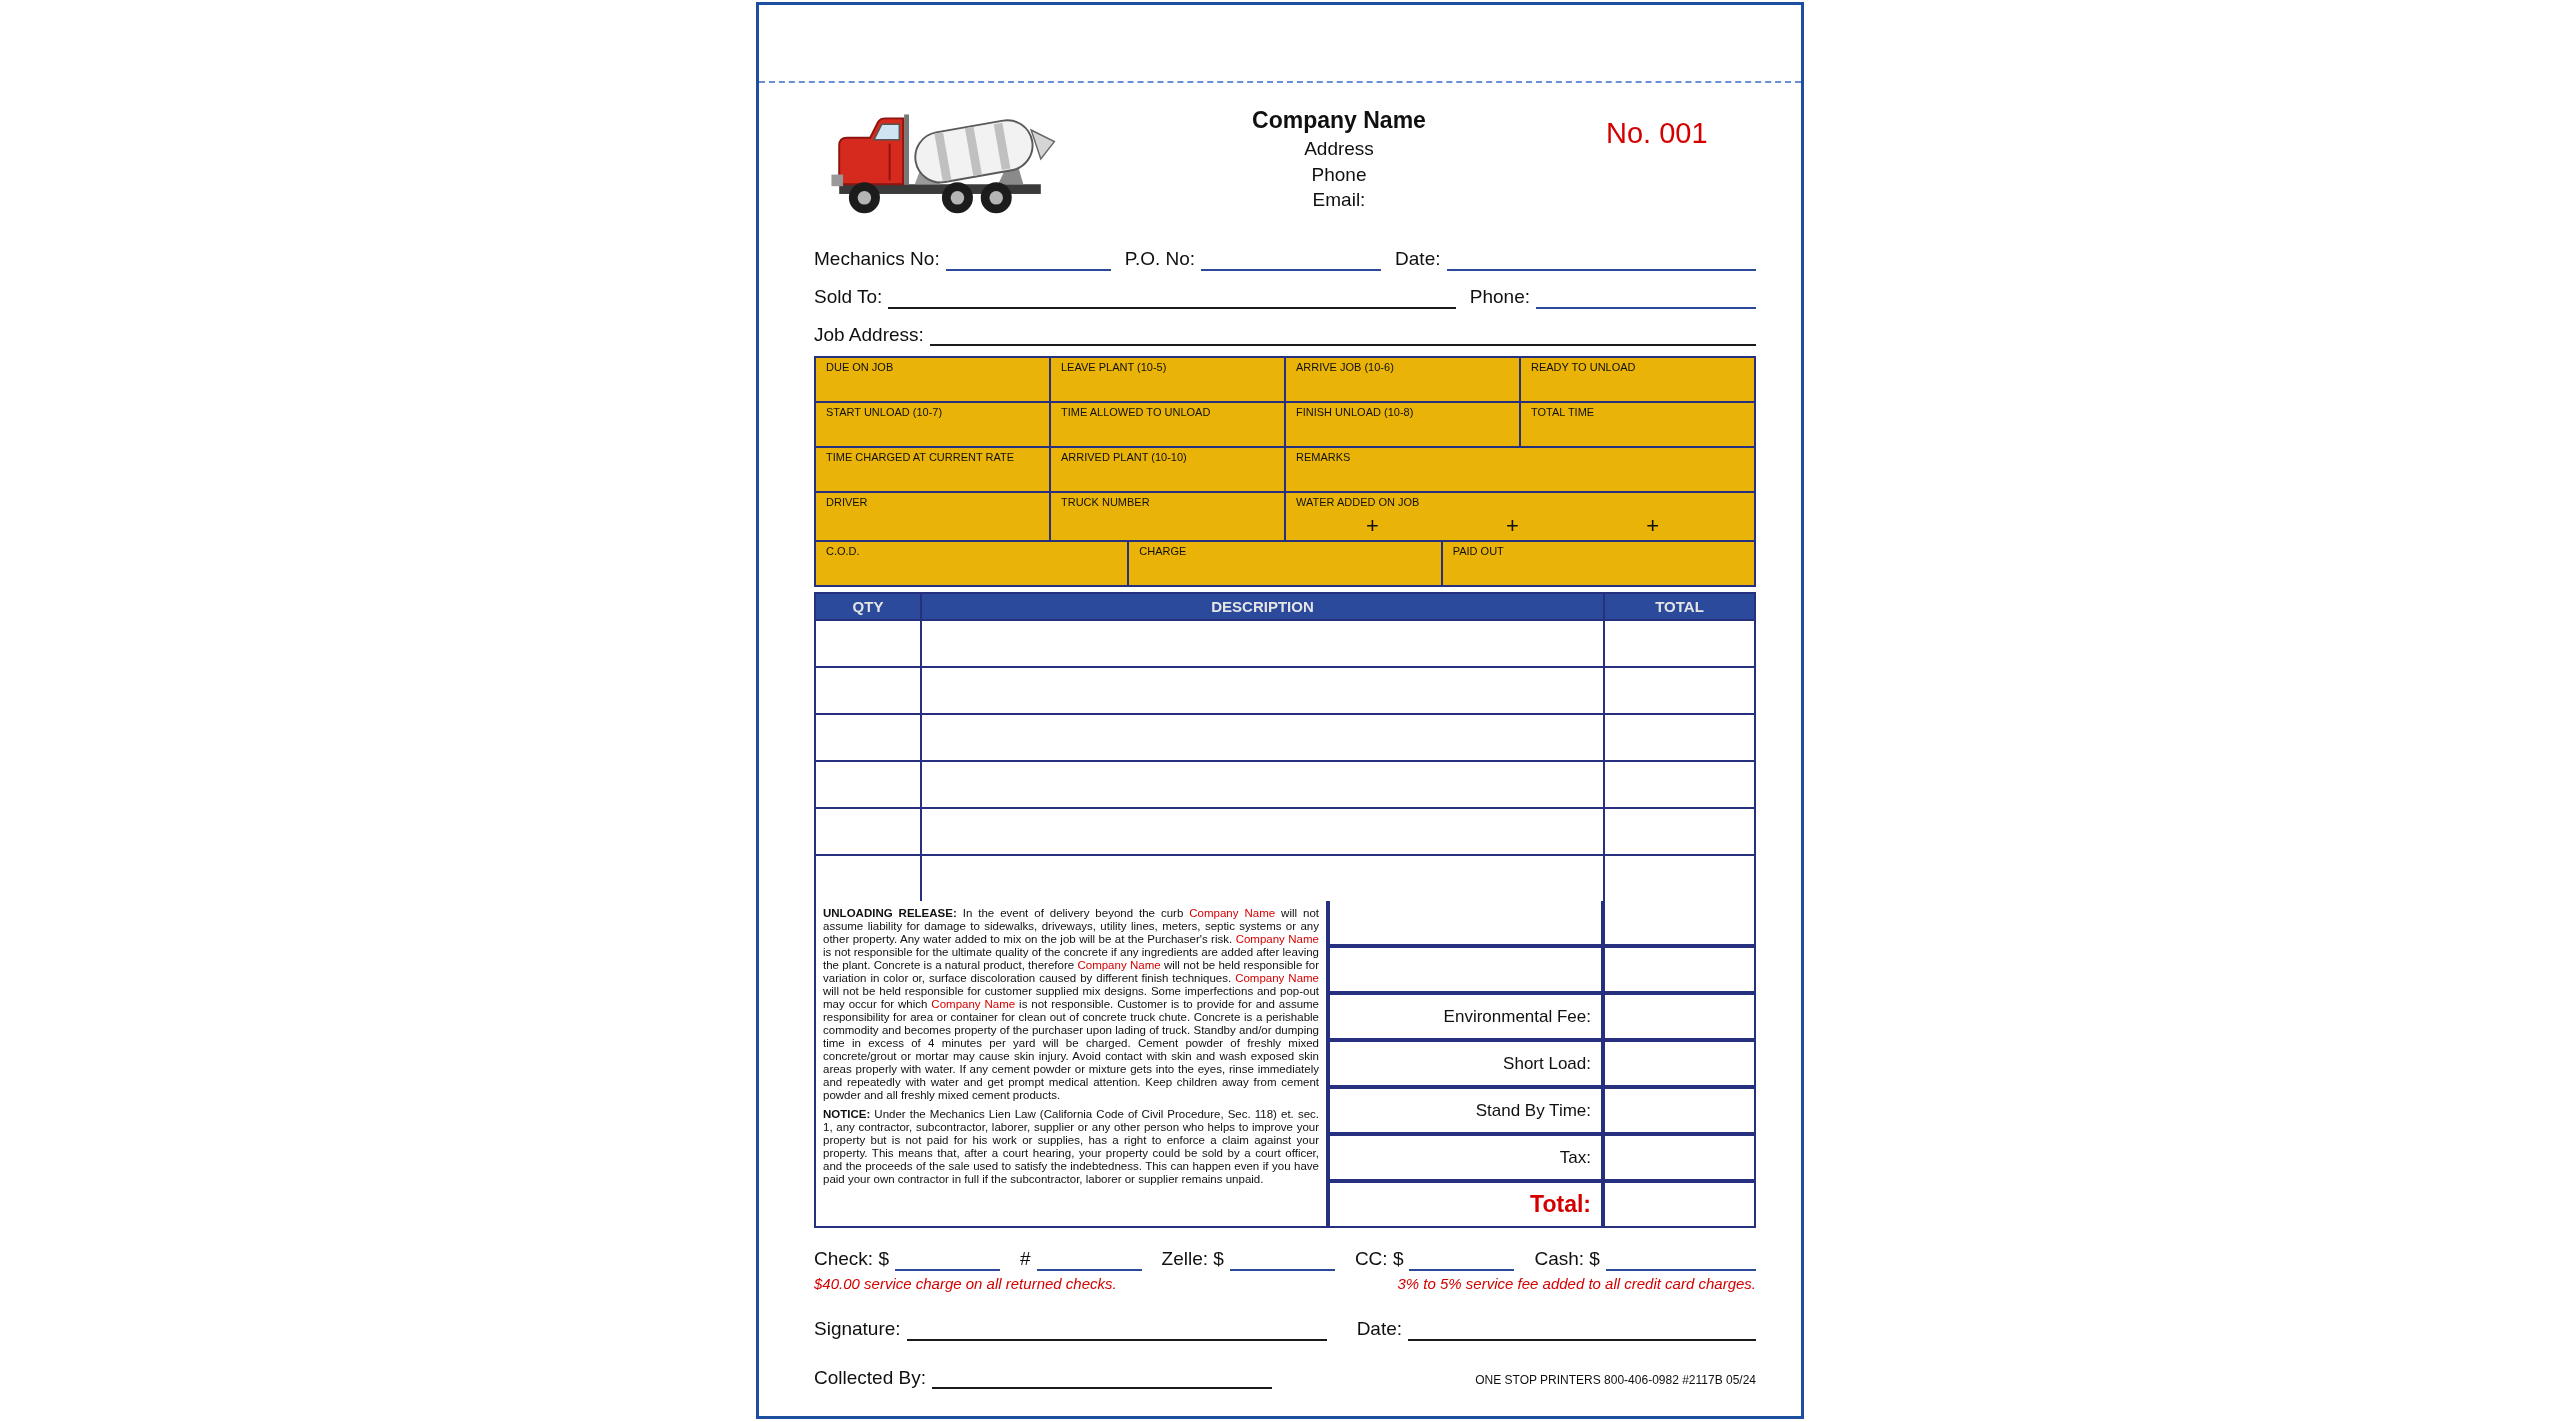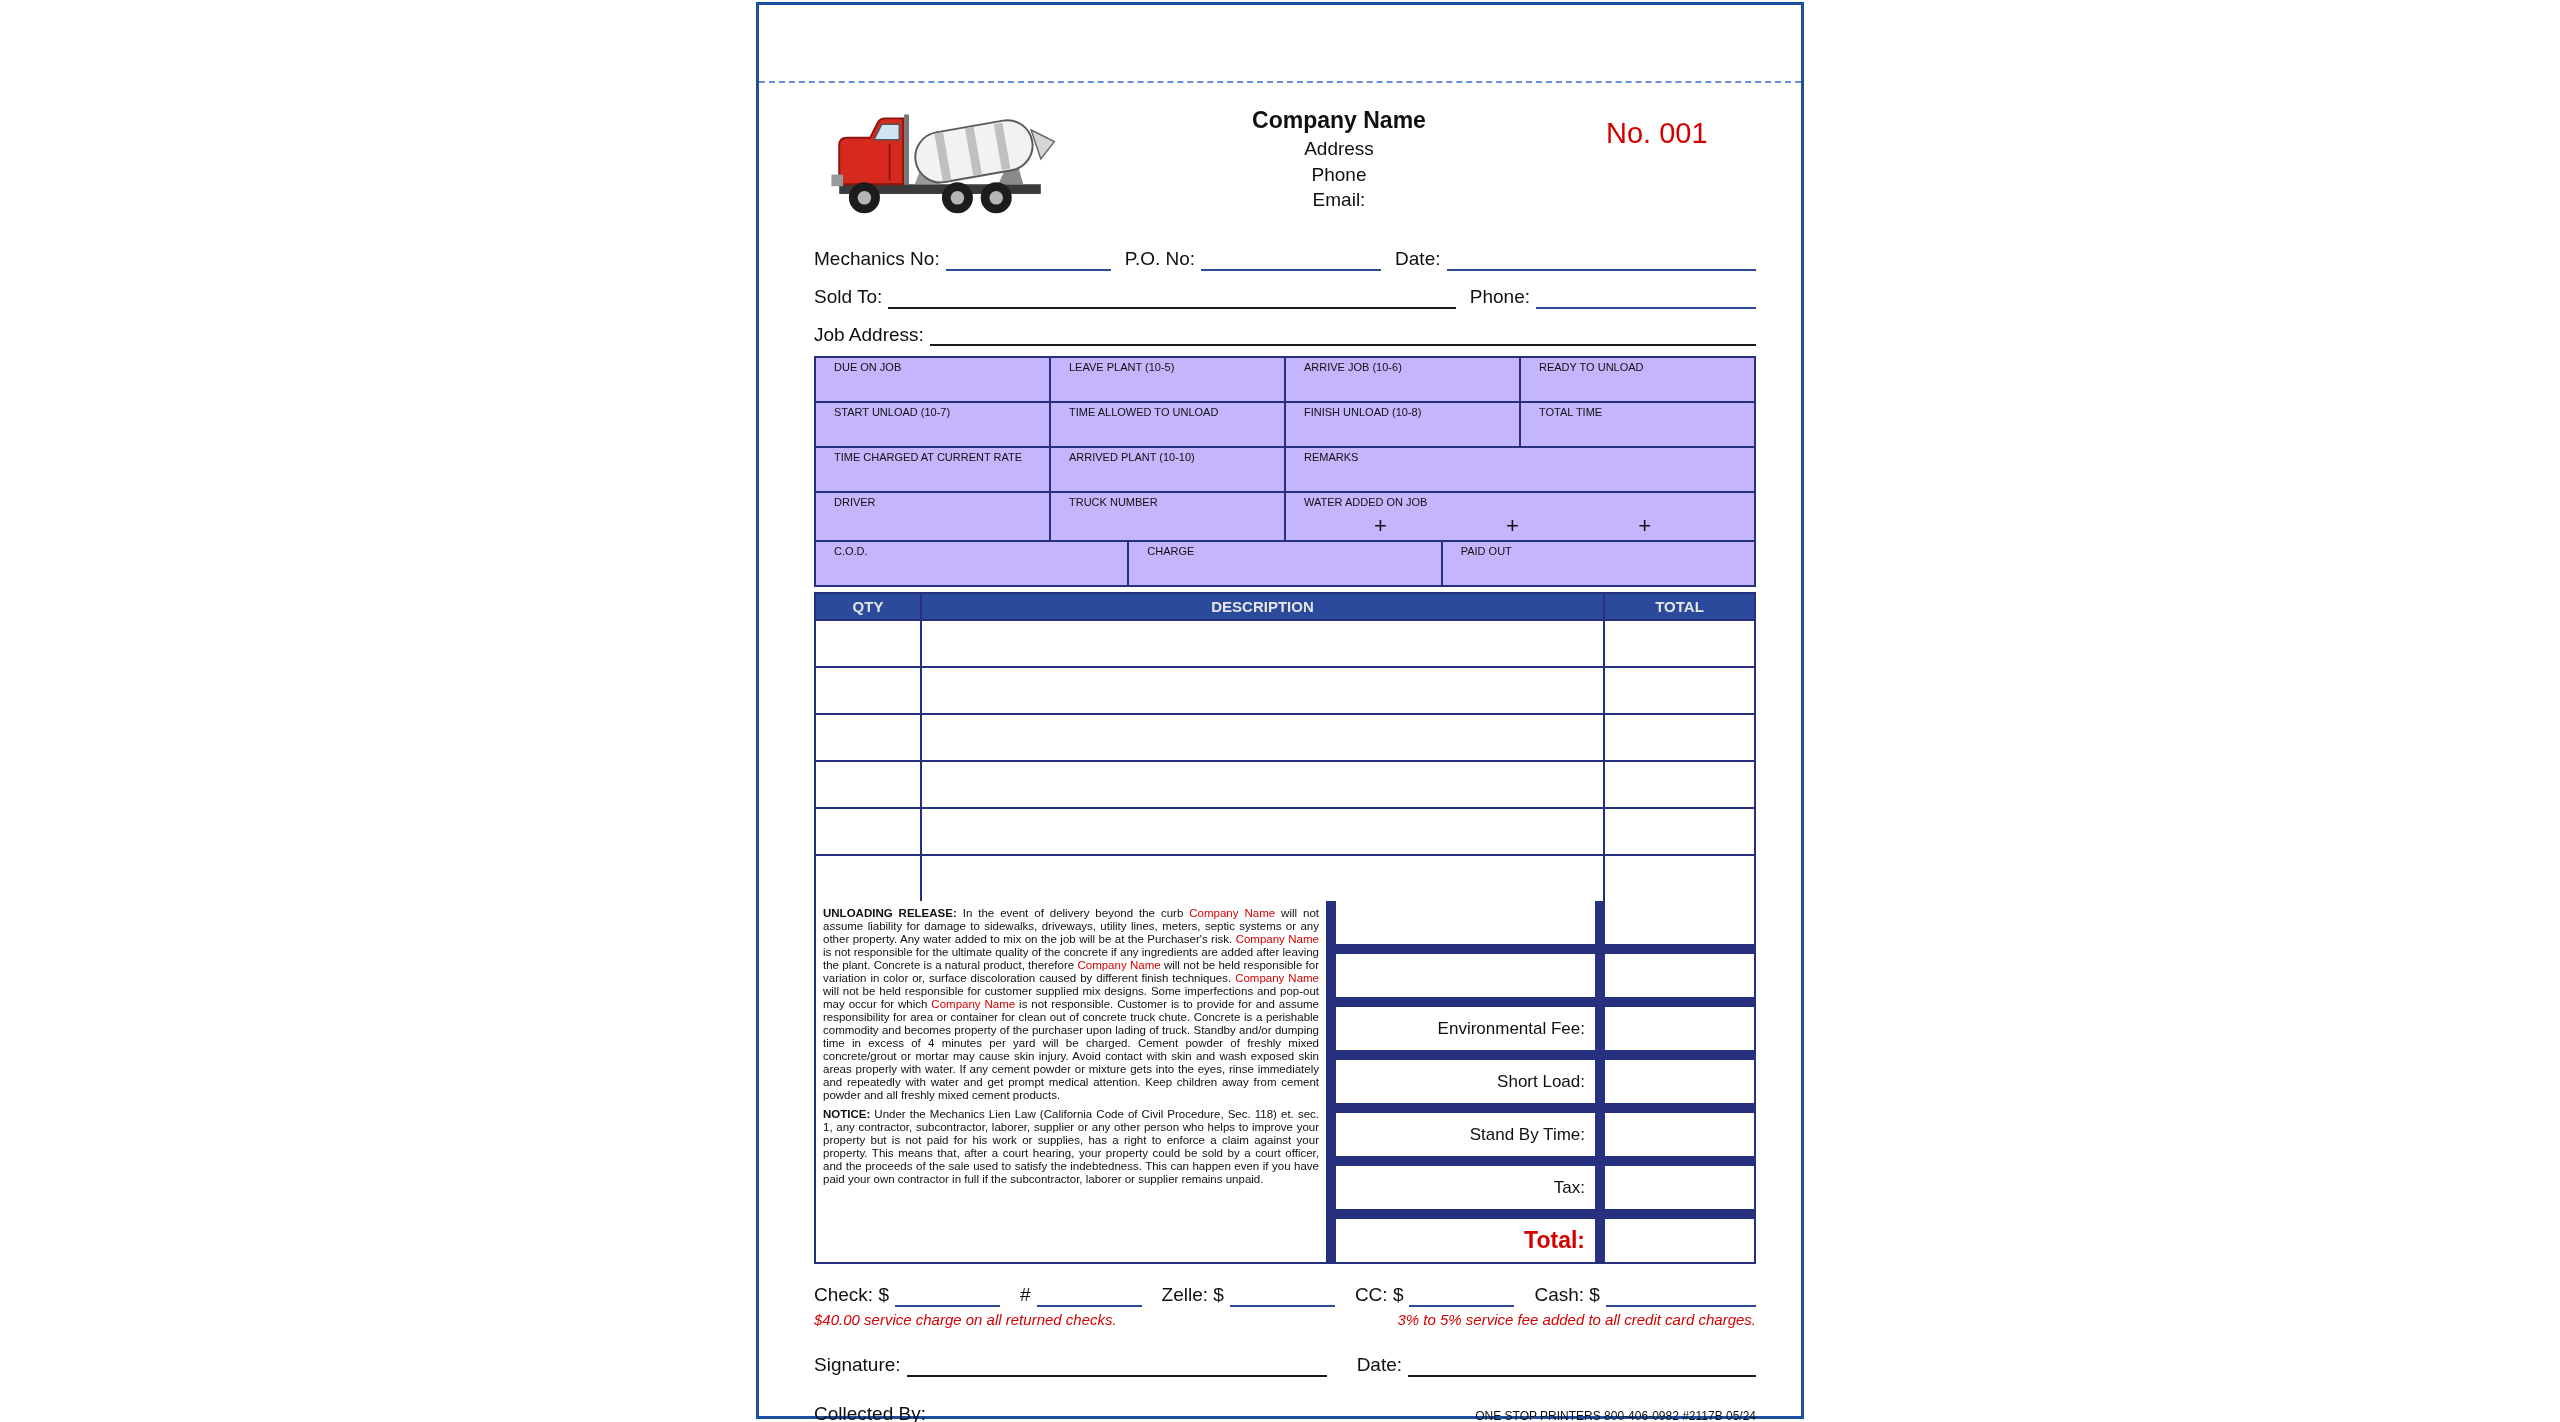--- a/index.html
+++ b/index.html
@@ -32,40 +32,40 @@
   .grow { flex: 1 1 auto; }
   .w105 { width: 105px; } .w165 { width: 165px; } .w180 { width: 180px; }
   .w220 { width: 220px; } .w340 { width: 340px; } .w420 { width: 420px; }
   .ml14 { margin-left: 14px; } .ml20 { margin-left: 20px; } .ml30 { margin-left: 30px; }
 
   
   .tg {
     display: grid; grid-template-columns: repeat(12, 1fr); gap: 2px;
     background: #27307e; border: 2px solid #27307e; margin-top: 10px;
   }
-  .tg .cell { background: #c4b5fd; min-height: 43px; padding: 3px 18px; position: relative; }
+  .tg .cell { background: #eab308; min-height: 43px; padding: 3px 10px; position: relative; }
   .c3 { grid-column: span 3; } .c4 { grid-column: span 4; } .c6 { grid-column: span 6; }
   .cl { font-size: 11px; line-height: 1.15; display: block; }
   .plus-row { display: flex; justify-content: space-between; padding: 6px 85px 0 70px; font-size: 22px; line-height: 1; }
 
   
   .items-head {
     display: grid; grid-template-columns: 104px 1fr 149px; gap: 2px;
     margin-top: 5px; background: #27307e; border: 2px solid #27307e; border-bottom: none;
   }
   .ih { background: #2b4a9b; color: #e5e5e5; font-weight: bold; font-size: 15px; text-align: center; padding: 4px 0; }
   .items-body {
     display: grid; grid-template-columns: 104px 1fr 149px; gap: 2px;
     background: #27307e; border: 2px solid #27307e;
   }
   .icell { background: #fff; min-height: 45px; }
 
   
   .lower {
-    display: grid; grid-template-columns: 510px 1fr 149px; gap: 10px;
+    display: grid; grid-template-columns: 510px 1fr 149px; gap: 4px;
     background: #27307e; border: 2px solid #27307e; border-top: none; margin-top: -2px;
   }
   .release { grid-row: span 7; background: #fff; padding: 6px 7px; }
   .fine { margin: 0; font-size: 11.5px; line-height: 13px; text-align: justify; }
   .fine.mt { margin-top: 6px; }
   .seg-bold { font-weight: bold; }
   .seg-red { color: #d40000; }
   .chl { background: #fff; display: flex; align-items: center; justify-content: flex-end; padding-right: 10px; font-size: 17px; min-height: 43px; }
   .chl.total { font-size: 23px; font-weight: bold; color: #d40000; }
   .cha { background: #fff; min-height: 43px; }

